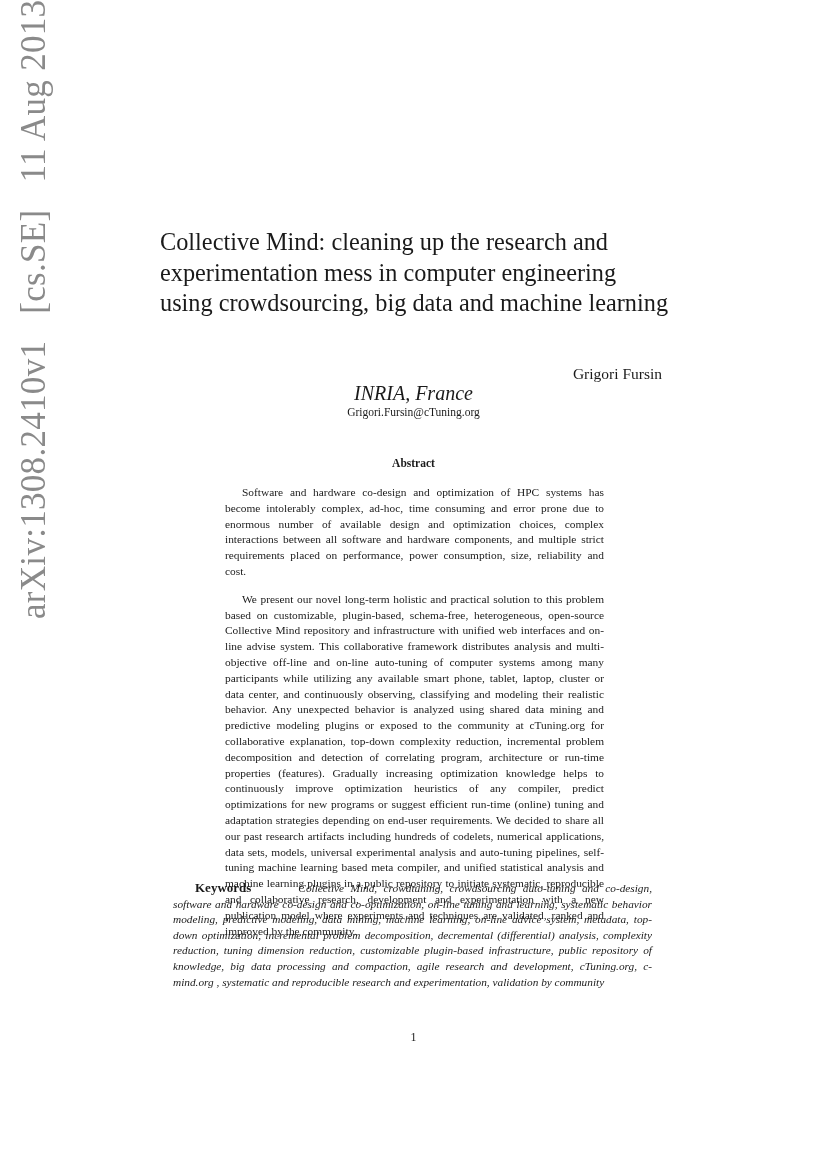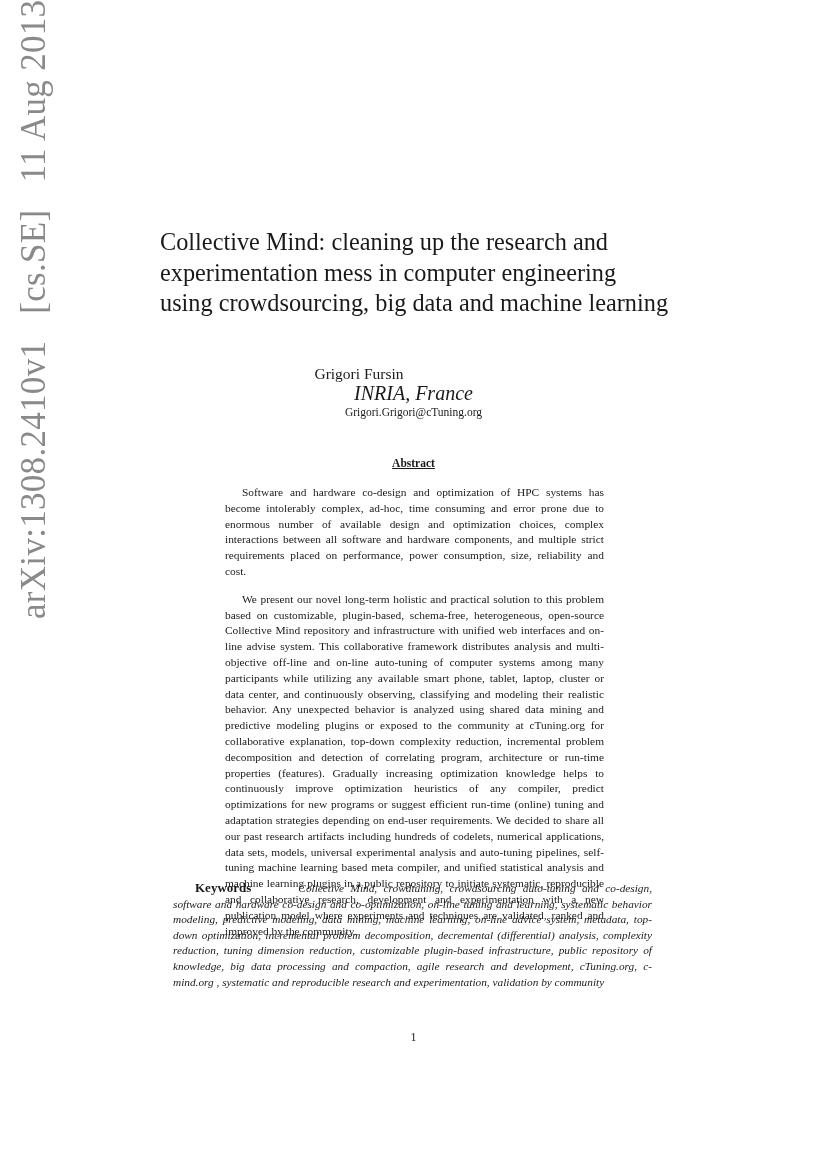--- a/index.html
+++ b/index.html
@@ -11,24 +11,24 @@
       position: absolute; left: 14px; top: 619px;
       transform-origin: 0 0; transform: rotate(-90deg);
       font-size: 35px; color: #8a8a8a; white-space: nowrap; letter-spacing: 0.3px;
       line-height: 40px;
     }
     .arxiv-stamp span { margin-right: 18px; }
     .title {
       position: absolute; left: 160px; width: 510px; top: 227px;
       text-align: left; font-size: 24.3px; line-height: 30.5px;
     }
-    .author { position: absolute; left: 0; width: 662px; top: 364px; text-align: center; font-size: 15.5px; line-height: 19px; padding-left: 28px; }
+    .author { position: absolute; left: 0; width: 662px; top: 364px; text-align: right; font-size: 15.5px; line-height: 19px; }
     .affil { position: absolute; left: 0; width: 827px; top: 384px; text-align: center; font-size: 20px; font-style: italic; line-height: 19px; }
     .email { position: absolute; left: 0; width: 827px; top: 405px; text-align: center; font-size: 11.5px; line-height: 15px; }
-    .abstract-heading { position: absolute; left: 0; width: 827px; top: 456px; text-align: center; font-size: 11.5px; font-weight: bold; line-height: 15px; text-decoration: underline; }
+    .abstract-heading { position: absolute; left: 0; width: 827px; top: 456px; text-align: center; font-size: 11.5px; font-weight: bold; line-height: 15px; }
     .abstract {
       position: absolute; left: 213px; width: 403px; top: 473px;
       font-size: 11.4px; line-height: 15.8px; text-align: justify; hyphens: manual;
     }
     .abstract p { margin: 12px; text-indent: 17px; }
     .keywords {
       position: absolute; left: 173px; width: 479px; top: 880px;
       font-size: 11.3px; line-height: 15.6px; text-align: justify;
     }
     .keywords p { margin: 0; text-indent: 22px; }
@@ -41,21 +41,21 @@
 
 <div class="arxiv-stamp">
   <span>arXiv:1308.2410v1</span>
   <span>[cs.SE]</span>
   <span>11 Aug 2013</span>
 </div>
 
 <div class="title">Collective Mind: cleaning up the research and experimentation mess in computer engineering using crowdsourcing, big data and machine learning</div>
 <div class="author">Grigori Fursin</div>
 <div class="affil">INRIA, France</div>
-<div class="email">Grigori.Grigori@cTuning.org</div>
+<div class="email">Grigori.Fursin@cTuning.org</div>
 
 <div class="abstract-heading">Abstract</div>
 <div class="abstract">
   <p>Software and hardware co-design and optimization of HPC systems has become intolerably complex, ad-hoc, time consuming and error prone due to enormous number of available design and optimization choices, complex interactions between all software and hardware components, and multiple strict requirements placed on performance, power consumption, size, reliability and cost.</p>
   <p>We present our novel long-term holistic and practical solution to this problem based on customizable, plugin-based, schema-free, heterogeneous, open-source Collective Mind repository and infrastructure with unified web interfaces and on-line advise system. This collaborative framework distributes analysis and multi-objective off-line and on-line auto-tuning of computer systems among many participants while utilizing any available smart phone, tablet, laptop, cluster or data center, and continuously observing, classifying and modeling their realistic behavior. Any unexpected behavior is analyzed using shared data mining and predictive modeling plugins or exposed to the community at cTuning.org for collaborative explanation, top-down complexity reduction, incremental problem decomposition and detection of correlating program, architecture or run-time properties (features). Gradually increasing optimization knowledge helps to continuously improve optimization heuristics of any compiler, predict optimizations for new programs or suggest efficient run-time (online) tuning and adaptation strategies depending on end-user requirements. We decided to share all our past research artifacts including hundreds of codelets, numerical applications, data sets, models, universal experimental analysis and auto-tuning pipelines, self-tuning machine learning based meta compiler, and unified statistical analysis and machine learning plugins in a public repository to initiate systematic, reproducible and collaborative research, development and experimentation with a new publication model where experiments and techniques are validated, ranked and improved by the community.</p>
 </div>
 
 <div class="keywords">
   <p><span class="kw-label">Keywords</span><span class="kw-text">Collective Mind, crowdtuning, crowdsourcing auto-tuning and co-design, software and hardware co-design and co-optimization, on-line tuning and learning, systematic behavior modeling, predictive modeling, data mining, machine learning, on-line advice system, metadata, top-down optimization, incremental problem decomposition, decremental (differential) analysis, complexity reduction, tuning dimension reduction, customizable plugin-based infrastructure, public repository of knowledge, big data processing and compaction, agile research and development, cTuning.org, c-mind.org , systematic and reproducible research and experimentation, validation by community</span></p>
 </div>

